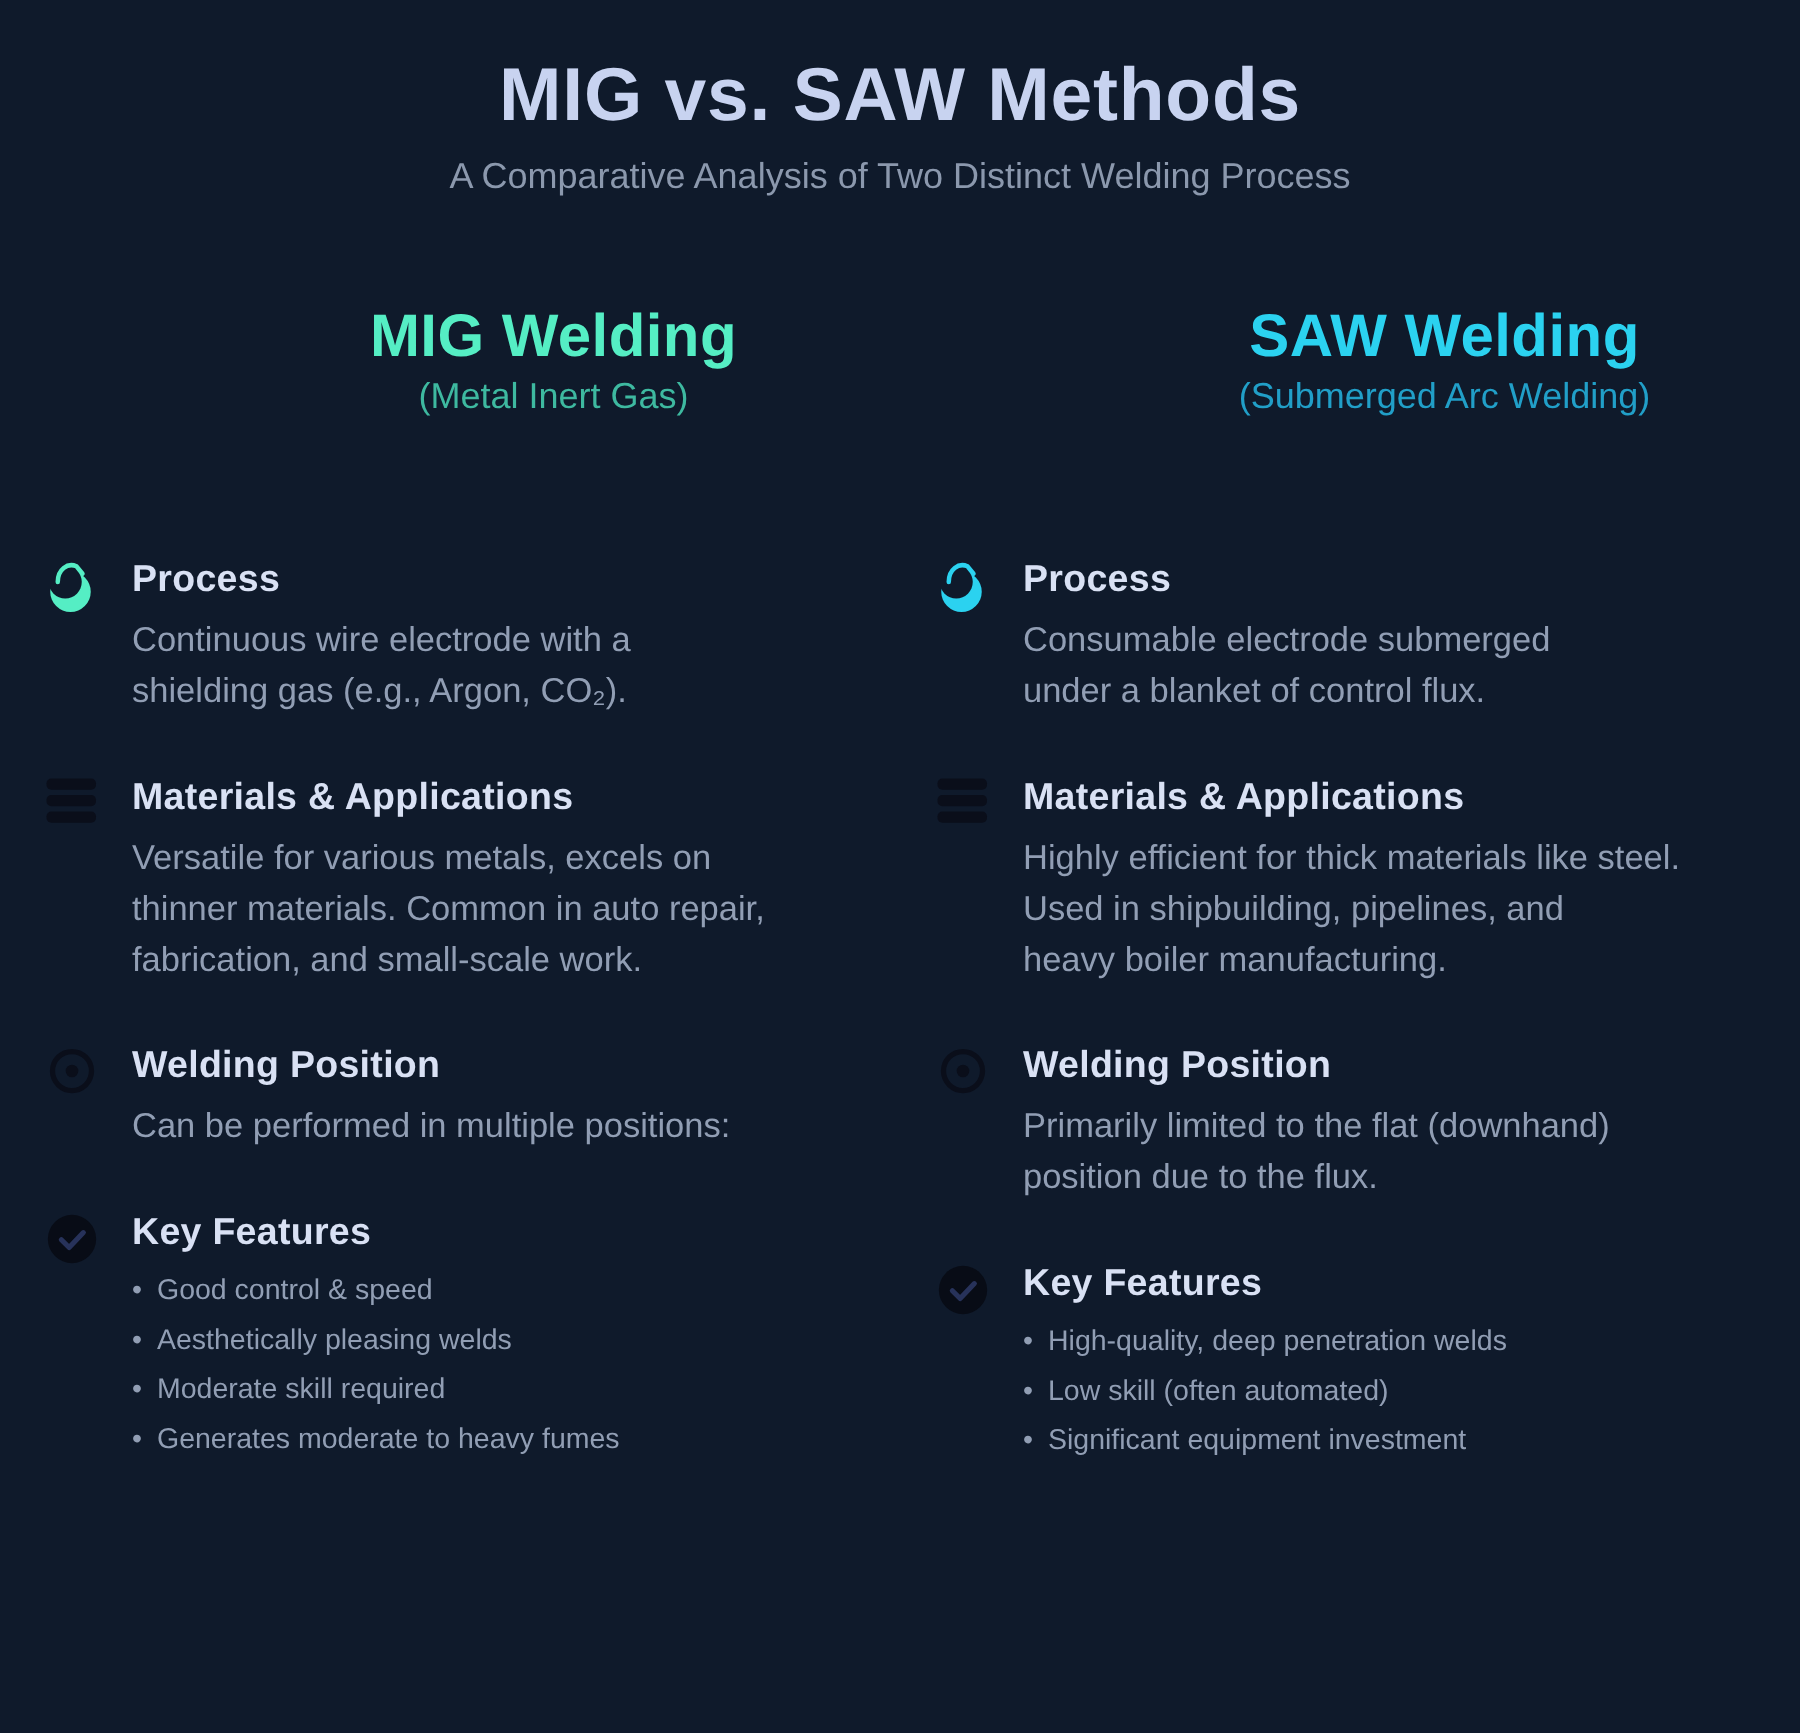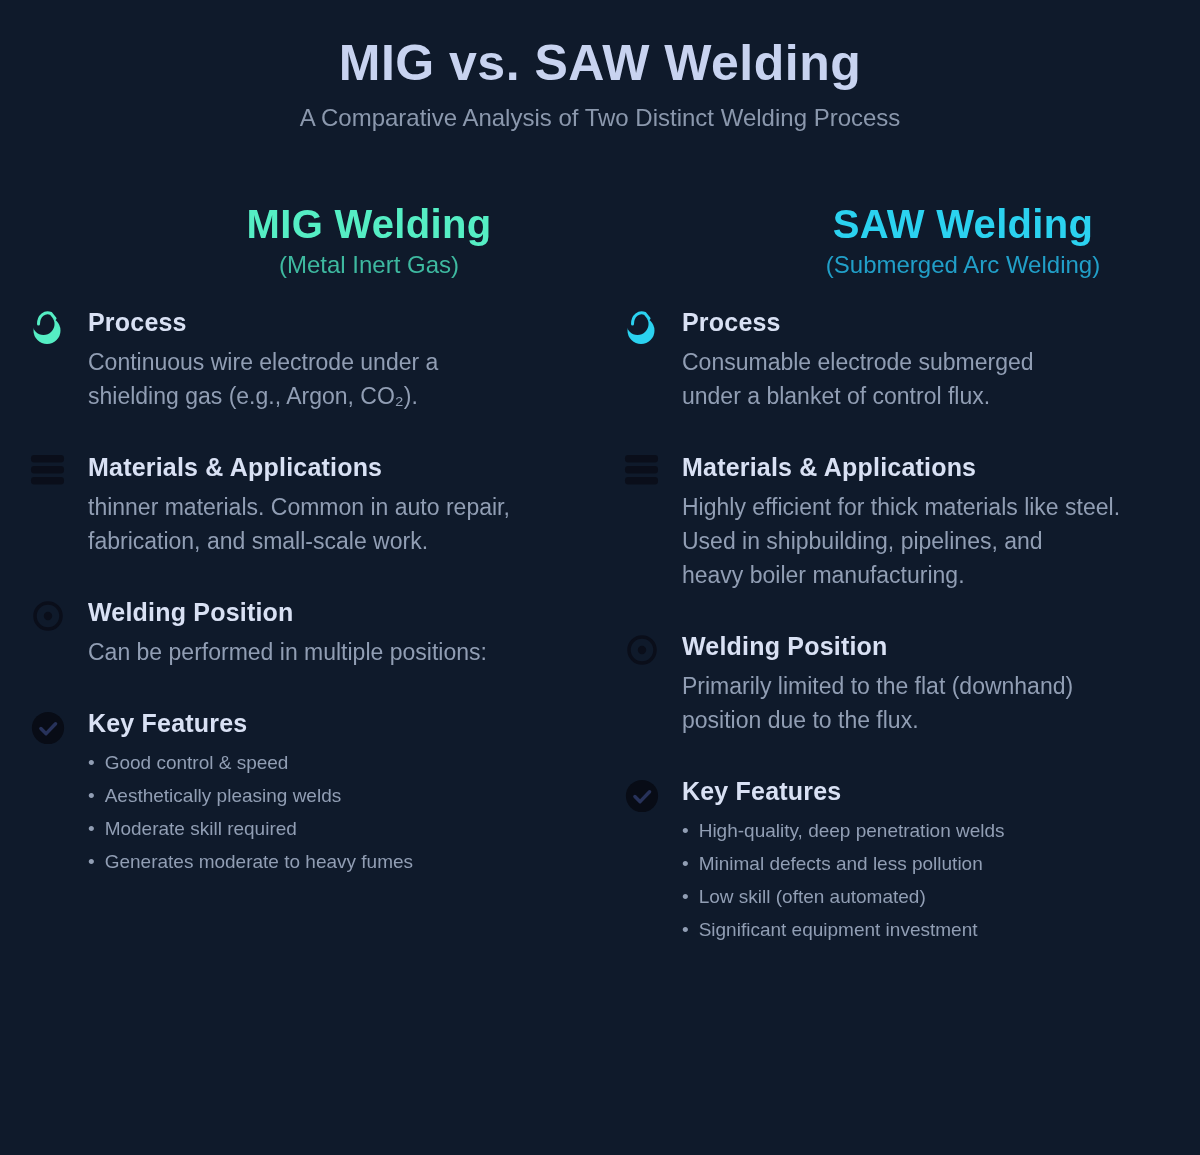--- a/index.html
+++ b/index.html
@@ -58,21 +58,21 @@
     font-size: 40px;
     line-height: 48px;
     font-weight: 700;
     letter-spacing: 0.3px;
   }
   .mig .col-title { color: var(--mig-accent); }
   .saw .col-title { color: var(--saw-accent); }
   .col-subtitle { margin-top: 4px; font-size: 24px; line-height: 26px; }
   .mig .col-subtitle { color: var(--mig-subtitle); }
   .saw .col-subtitle { color: var(--saw-subtitle); }
-  .sections { margin-top: 28px; }
+  .sections { margin-top: 92px; }
   .section { display: flex; align-items: flex-start; margin-bottom: 38px; }
   .icn {
     flex: 0 0 36px;
     width: 36px;
     margin-right: 22px;
     margin-top: 2px;
     display: inline-flex;
     justify-content: center;
   }
   .mig .icn-accent { color: var(--mig-accent); }
@@ -99,21 +99,21 @@
     color: var(--body);
     white-space: nowrap;
   }
   .bullets li::before { content: "\2022"; margin-right: 10px; }
 </style>
 </head>
 <body>
 
 <div class="page">
 
-  <h1 class="page-title">MIG vs. SAW Welding</h1>
+  <h1 class="page-title">MIG vs. SAW Methods</h1>
   <p class="page-subtitle">A Comparative Analysis of Two Distinct Welding Process</p>
 
   <div class="columns">
 
     <section class="col mig">
       <div class="col-head">
         <h2 class="col-title">MIG Welding</h2>
         <p class="col-subtitle">(Metal Inert Gas)</p>
       </div>
 
@@ -127,37 +127,38 @@
                   <circle cx="17" cy="22.5" r="13.5" fill="#fff"></circle>
                   <circle cx="13.5" cy="16" r="11" fill="#000"></circle>
                 </mask>
               </defs>
               <rect x="0" y="0" width="36" height="38" fill="currentColor" mask="url(#cres-mig)"></rect>
               <path d="M8.5 16 C8.5 7.5 15 3 21 5.5 L25 10.5" stroke="currentColor" stroke-width="3" fill="none" stroke-linecap="round"></path>
             </svg>
           </span>
           <div class="sec-content">
             <h3 class="sec-heading">Process</h3>
-            <div class="sec-line">Continuous wire electrode under a</div>
+            <div class="sec-line">Continuous wire electrode with a</div>
             <div class="sec-line">shielding gas (e.g., Argon, CO₂).</div>
           </div>
         </div>
 
         <div class="section">
           <span class="icn">
             <svg width="36" height="34" viewBox="0 0 36 34" aria-hidden="true">
               <g fill="var(--icon-dark)">
                 <rect x="1" y="2" width="33" height="7.5" rx="3.2"></rect>
                 <rect x="1" y="13" width="33" height="7.5" rx="3.2"></rect>
                 <rect x="1" y="24" width="33" height="7.5" rx="3.2"></rect>
               </g>
             </svg>
           </span>
           <div class="sec-content">
             <h3 class="sec-heading">Materials &amp; Applications</h3>
+            <div class="sec-line">Versatile for various metals, excels on</div>
             <div class="sec-line">thinner materials. Common in auto repair,</div>
             <div class="sec-line">fabrication, and small-scale work.</div>
           </div>
         </div>
 
         <div class="section">
           <span class="icn">
             <svg width="36" height="36" viewBox="0 0 36 36" aria-hidden="true">
               <circle cx="18" cy="18" r="13" fill="none" stroke="var(--icon-dark)" stroke-width="3.5"></circle>
               <circle cx="18" cy="18" r="4.2" fill="var(--icon-dark)"></circle>
@@ -254,21 +255,20 @@
           <span class="icn">
             <svg width="38" height="38" viewBox="0 0 38 38" aria-hidden="true">
               <circle cx="19" cy="19" r="17" fill="#080c16"></circle>
               <path d="M11.5 19.5 L17 25 L27 14.5" fill="none" stroke="var(--icon-check-stroke)" stroke-width="3.6" stroke-linecap="round" stroke-linejoin="round"></path>
             </svg>
           </span>
           <div class="sec-content">
             <h3 class="sec-heading">Key Features</h3>
             <ul class="bullets">
               <li>High-quality, deep penetration welds</li>
-              <li>Minimal defects and less pollution</li>
               <li>Low skill (often automated)</li>
               <li>Significant equipment investment</li>
             </ul>
           </div>
         </div>
 
       </div>
     </section>
 
   </div>

